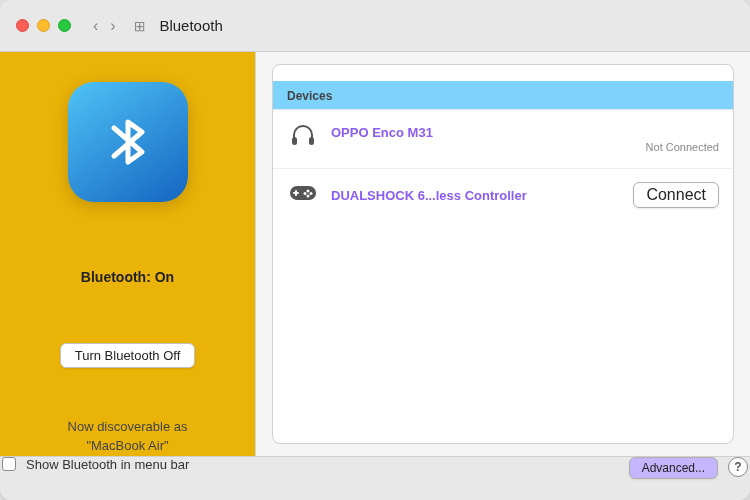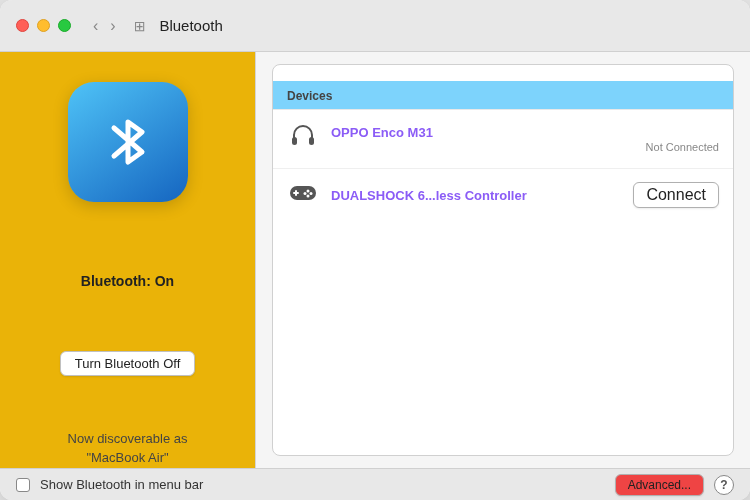--- a/index.html
+++ b/index.html
@@ -247,24 +247,24 @@
       border-radius: 6px;
       padding: 3px 12px;
       font-size: 16px;
       cursor: pointer;
       color: #222;
       box-shadow: 0 1px 2px rgba(0,0,0,0.08);
     }
 
     
     .bottom-bar {
-      height: 32px;
-      display: flex;
-      align-items: center;
-      padding: 0 16px;
+      height: 44px;
+      display: flex;
+      align-items: flex-start;
+      padding: 0 2px;
       gap: 10px;
       border-top: 1px solid #d0d0d0;
       background: #e8e8e8;
       border-radius: 0 0 12px 12px;
       flex-shrink: 0;
     }
 
     .menu-bar-checkbox {
       width: 14px;
       height: 14px;
@@ -275,21 +275,21 @@
       cursor: pointer;
     }
 
     .menu-bar-label {
       font-size: 13px;
       color: #333;
       flex: 1;
     }
 
     .advanced-btn {
-      background: #ef4444;
+      background: #c4b5fd;
       border: 1px solid #b0b0b0;
       border-radius: 6px;
       padding: 3px 12px;
       font-size: 12px;
       cursor: pointer;
       color: #222;
       box-shadow: 0 1px 2px rgba(0,0,0,0.08);
     }
 
     .help-btn {

